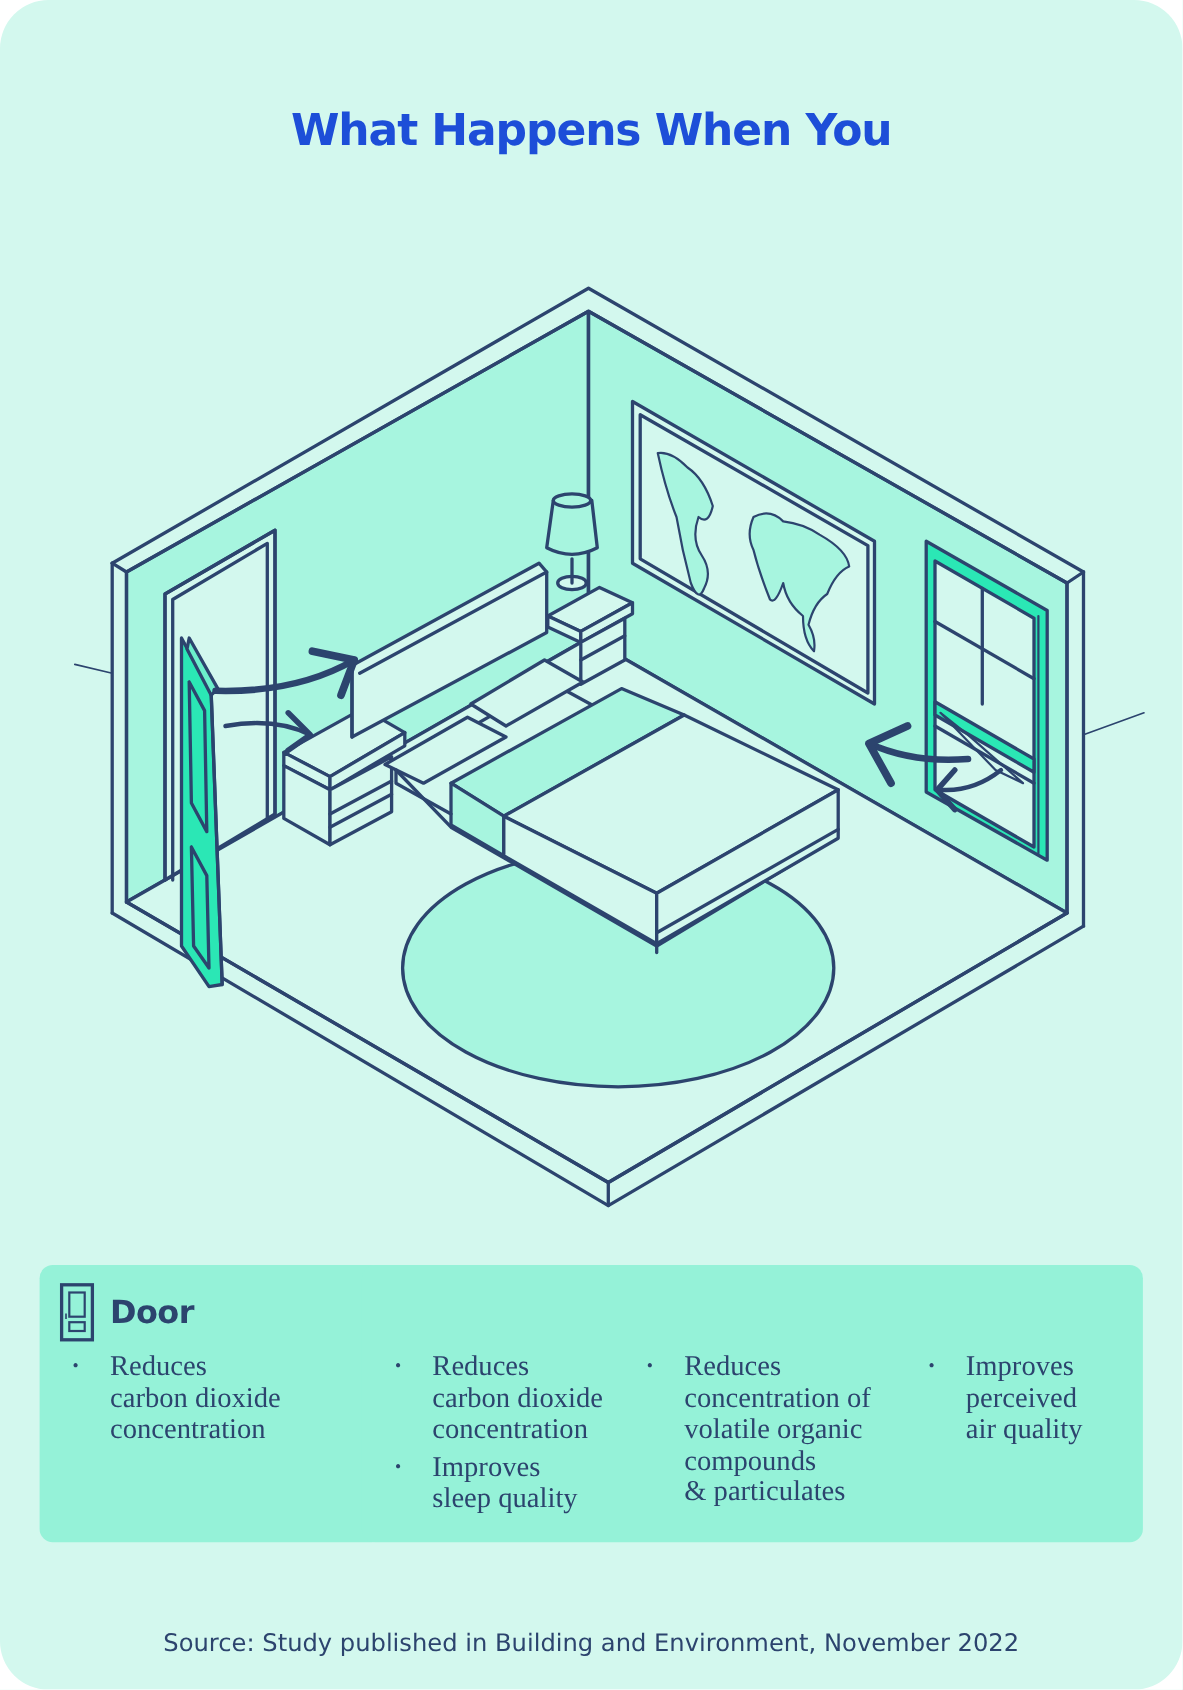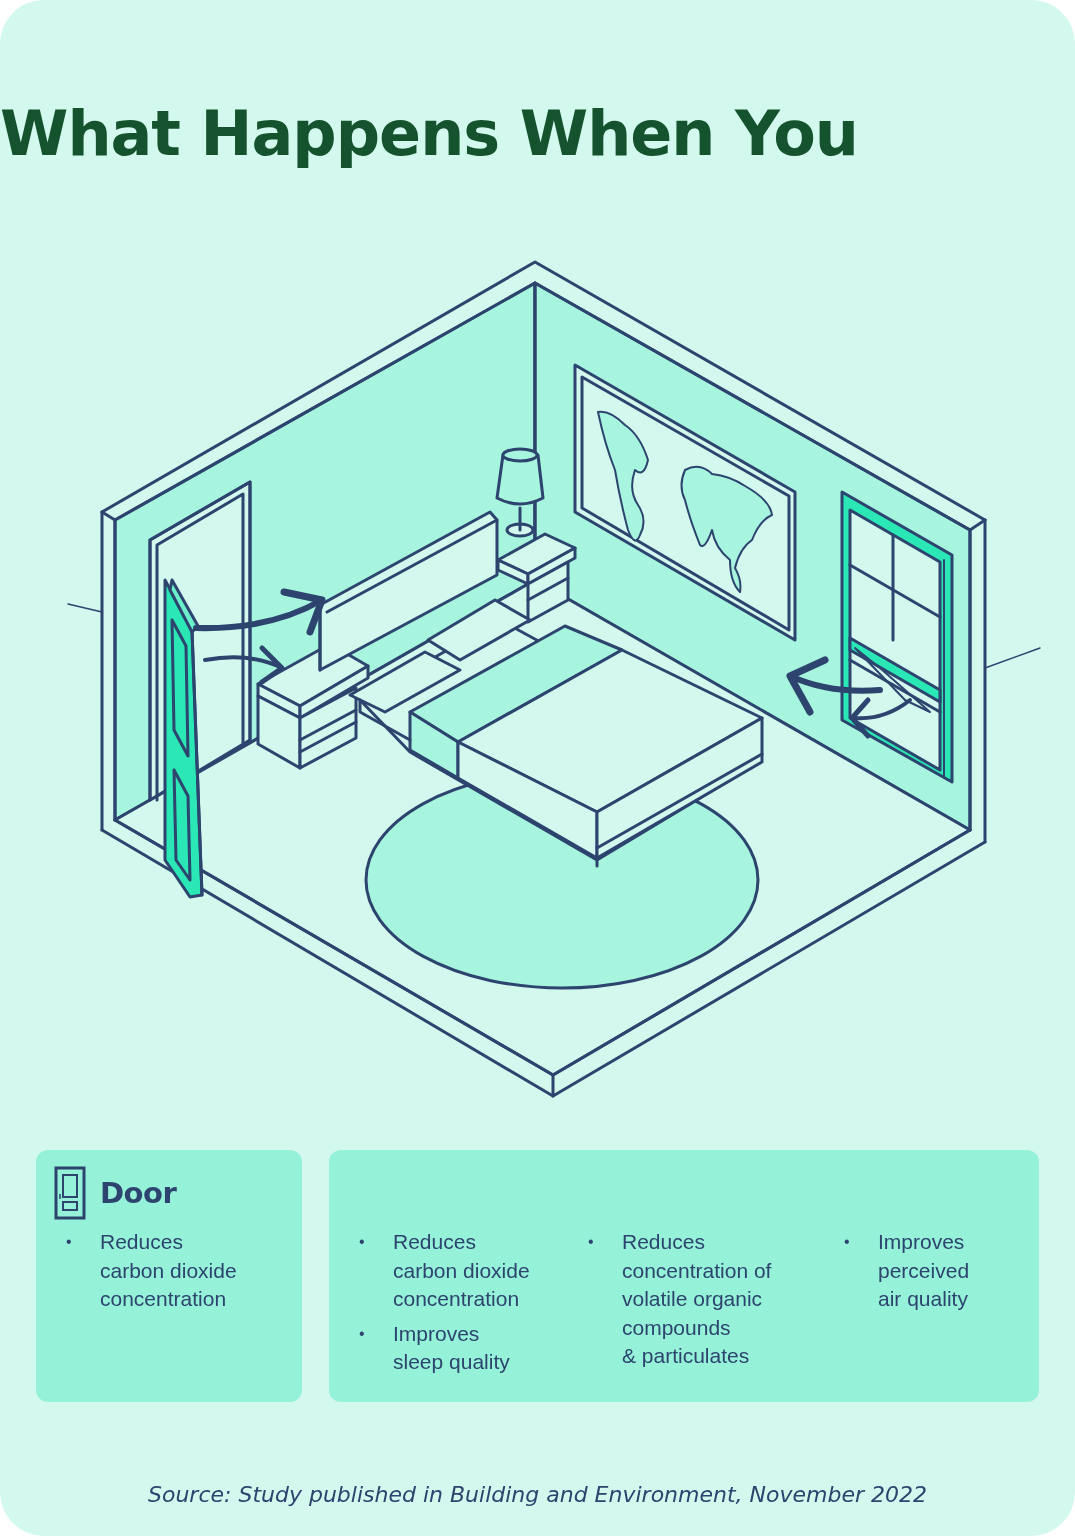--- a/index.html
+++ b/index.html
@@ -2,47 +2,47 @@
 <html><head>
 <meta charset="utf-8">
 <style>
   html, body { margin: 0; padding: 0; background: #ffffff; }
   body { width: 1075px; height: 1536px; position: relative; overflow: hidden; font-family: "DejaVu Sans", sans-serif; }
   .card {
     position: absolute; left: 0; top: 0; width: 1075px; height: 1536px;
     background: #d3f8ee; border-radius: 44px; overflow: hidden;
   }
   .title {
-    position: absolute; left: 0; top: 55px; width: 1075px; 
-    color: #14532d; font-family: "DejaVu Sans", sans-serif; font-weight: bold;
-    font-size: 62px; line-height: 74px; letter-spacing: -1px;
+    position: absolute; left: 0; top: 55px; width: 1075px; text-align: center;
+    color: #1d4ed8; font-family: "DejaVu Sans", sans-serif; font-weight: bold;
+    font-size: 40px; line-height: 74px; letter-spacing: -1px;
   }
   .title span { display: block; }
   .illustration { position: absolute; left: 0; top: 240px; width: 1075px; height: 880px; }
   .panel {
     position: absolute; top: 1150px; height: 252px; background: #95f2d8; border-radius: 12px;
     color: #2c446e;
   }
-  .panel.door { left: 36px; width: 266px; }
+  .panel.door { left: 36px; width: 266px; padding-left: 48px; }
   .panel.window { left: 329px; width: 710px; }
   .panel-head { position: absolute; top: 16px; display: flex; align-items: center; }
   .panel.door .panel-head { left: 18px; }
   .panel.window .panel-head { left: 18px; }
   .panel-icon { width: 32px; height: 54px; display: block; }
   .panel-title { font-family: "DejaVu Sans", sans-serif; font-weight: bold; font-size: 29px; margin-left: 14px; letter-spacing: -0.5px; }
   .bullets { position: absolute; top: 78px; margin: 0; padding: 0; list-style: none; }
-  .bullets li { position: relative; padding-left: 34px; font-family: Liberation Sans, sans-serif; font-size: 21px; line-height: 28.5px; margin-bottom: 6px; white-space: pre-line; }
+  .bullets li { position: relative; padding-left: 34px; font-family: Liberation Serif, serif; font-size: 26px; line-height: 28.5px; margin-bottom: 6px; white-space: pre-line; }
   .bullets li::before { content: "•"; position: absolute; left: 0; top: 0; font-size: 16px; }
   .panel.door .bullets { left: 30px; width: 230px; }
   .col1 { left: 30px; width: 220px; }
   .col2 { left: 259px; width: 240px; }
   .col3 { left: 515px; width: 190px; }
   .source {
     position: absolute; left: 0; top: 1482px; width: 1075px; text-align: center;
-    font-family: "DejaVu Sans", sans-serif; font-size: 22px; color: #2c446e; font-style: italic;
+    font-family: "DejaVu Sans", sans-serif; font-size: 22px; color: #2c446e;
   }
 </style>
 </head>
 <body>
 
 <div class="card">
 
   <h1 class="title">
     <span>What Happens When You</span>
   </h1>

